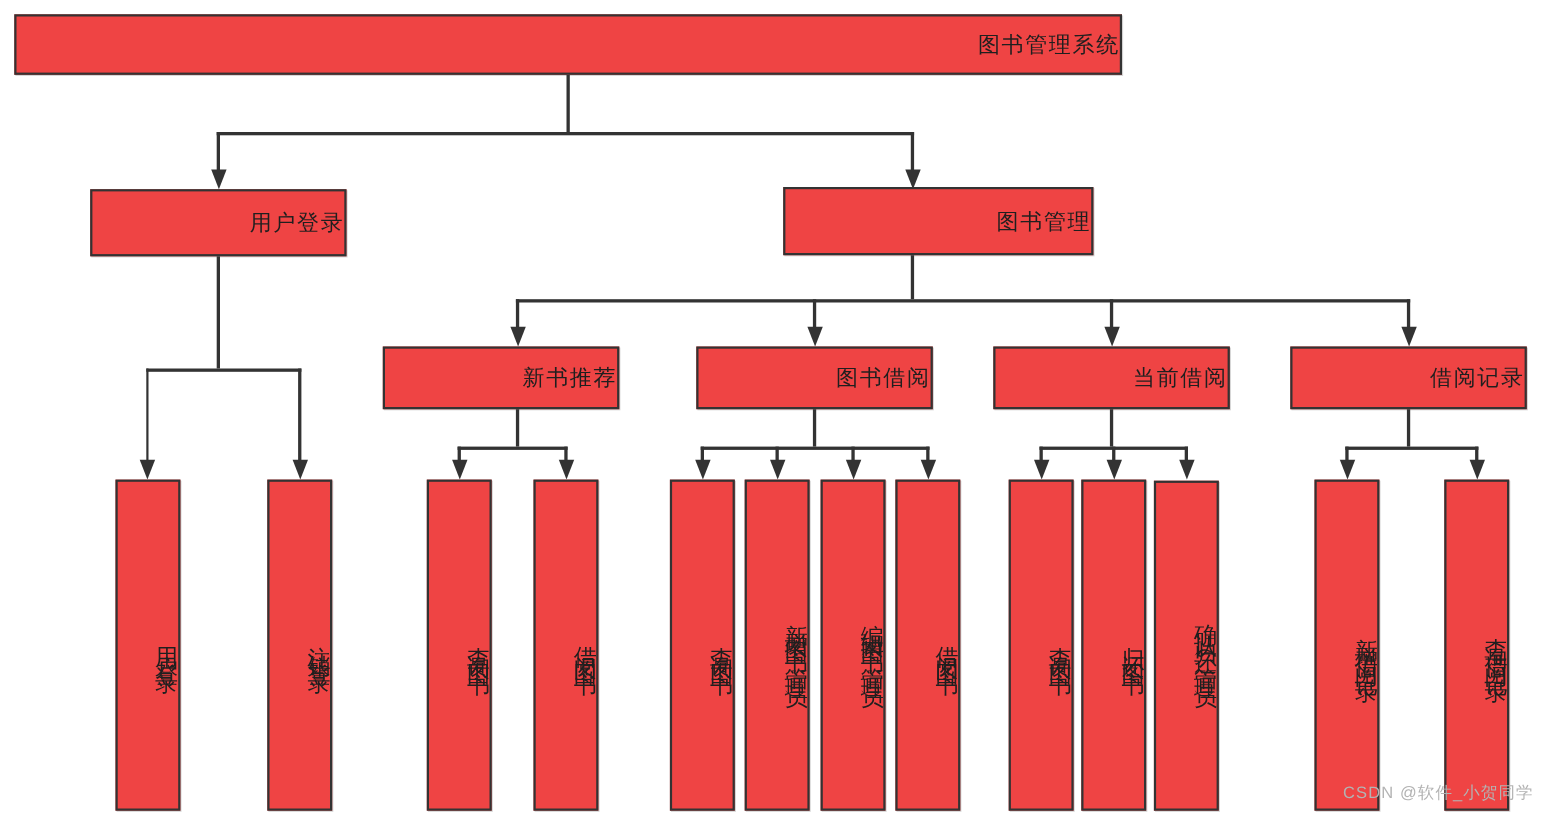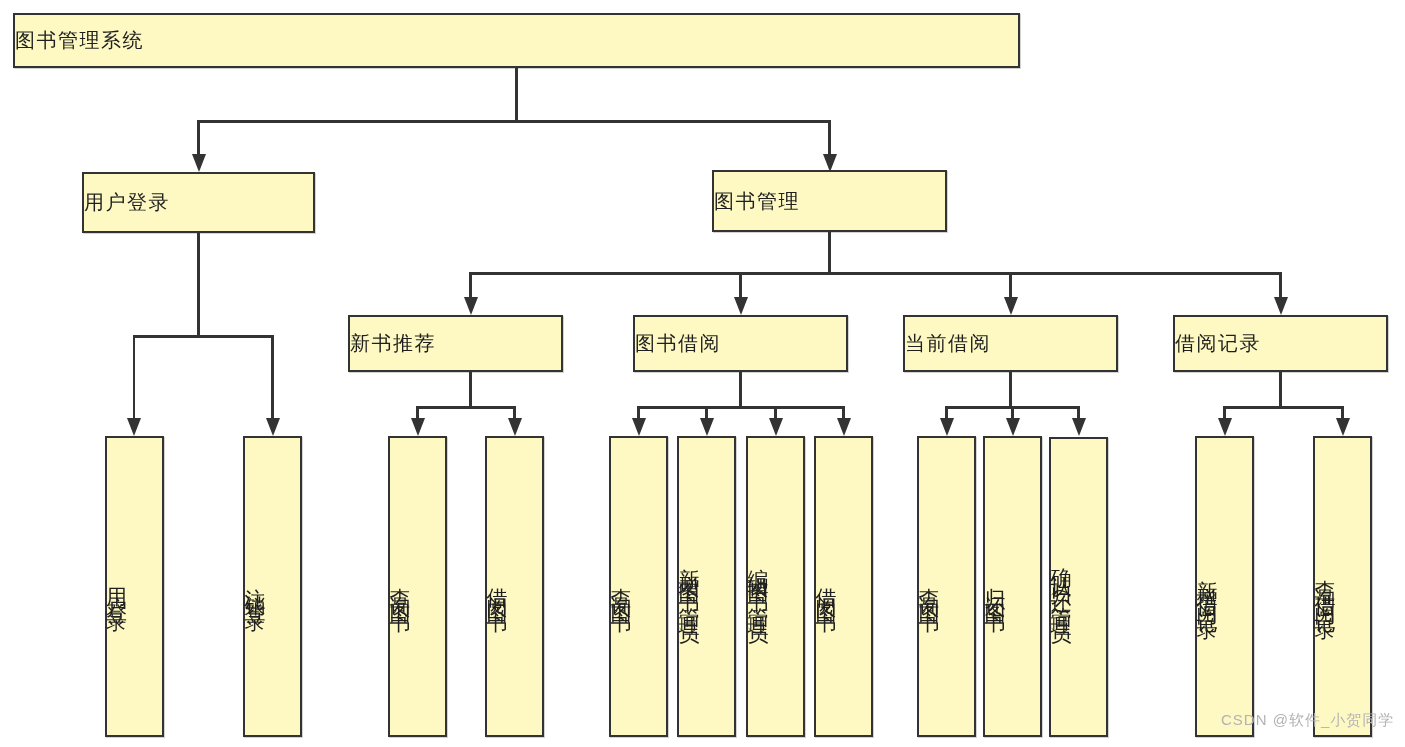--- a/index.html
+++ b/index.html
@@ -13,24 +13,24 @@
     position:relative;
     width:1405px;height:747px;
     background:var(--bg);
     font-family:"Liberation Sans", sans-serif;
     overflow:hidden;
   }
   .box{
     position:absolute;
     box-sizing:border-box;
     border:2.5px solid var(--line);
-    background:#fef9c3;
+    background:#ef4444;
     display:flex;
     align-items:center;
-    justify-content:flex-start;
+    justify-content:flex-end;
     box-shadow:1px 1px 0 rgba(130,130,130,.35);
   }
   .hbox .label{
     font-size:20px;
     color:var(--text);
     letter-spacing:1.5px;
     white-space:nowrap;
   }
   .vbox .label{
     writing-mode:vertical-rl;
@@ -73,21 +73,21 @@
   </div>
 
   <div class="vline" style="left:515.25px;top:68px;height:52px;"></div>
   <div class="hline" style="left:197.25px;top:120px;width:633.5px;"></div>
   <div class="arrow" style="left:191.5px;top:120px;height:52px;"></div>
   <div class="arrow" style="left:822.5px;top:120px;height:52px;"></div>
 
   <div class="box hbox" style="left:82px;top:172px;width:233px;height:61px;">
     <span class="label">用户登录</span>
   </div>
-  <div class="box hbox" style="left:712px;top:170px;width:235px;height:62px;">
+  <div class="box hbox" style="left:712px;top:170px;width:282px;height:62px;">
     <span class="label">图书管理</span>
   </div>
 
   <div class="vline" style="left:197.25px;top:233px;height:102px;"></div>
   <div class="hline" style="left:132.75px;top:335px;width:141px;"></div>
   <div class="arrow" style="left:127px;top:335px;height:101px;"></div>
   <div class="arrow" style="left:265.5px;top:335px;height:101px;"></div>
 
   <div class="vline" style="left:828.25px;top:232px;height:40px;"></div>
   <div class="hline" style="left:469.25px;top:272px;width:812.5px;"></div>

